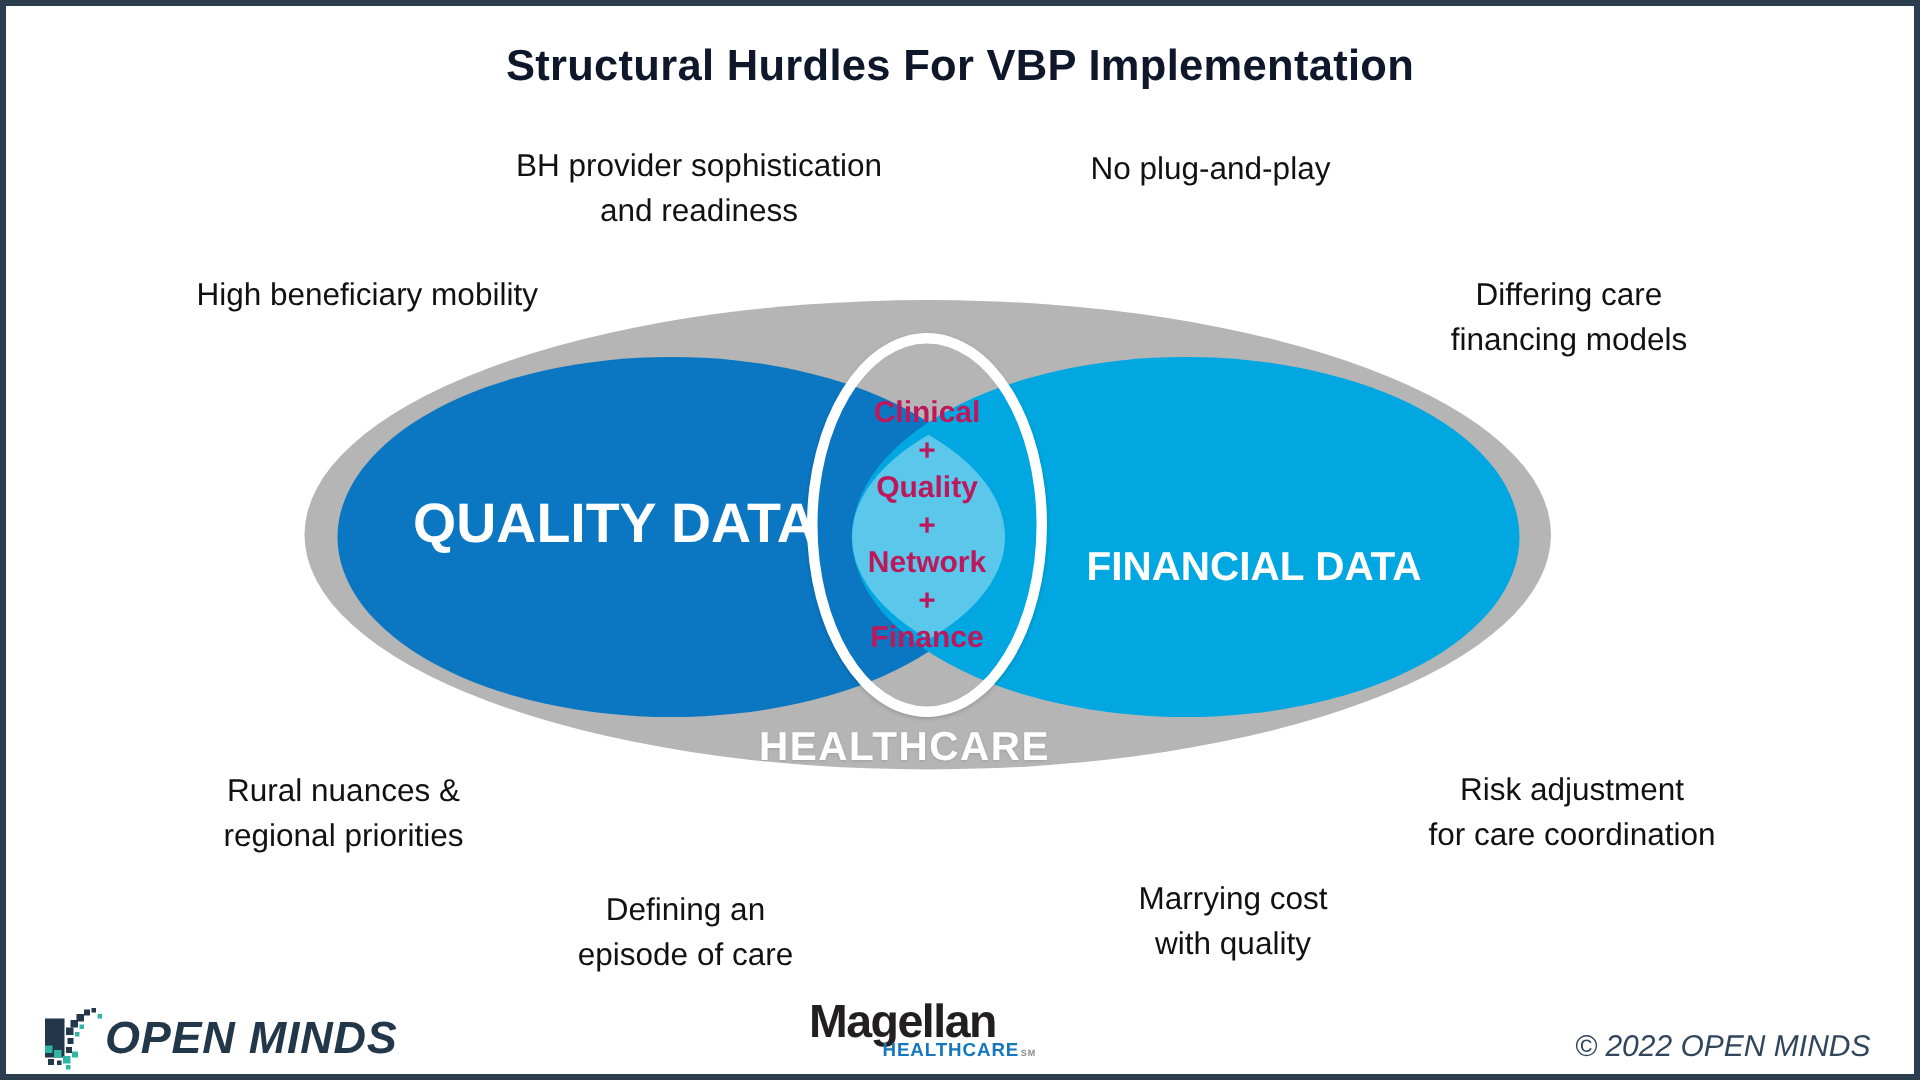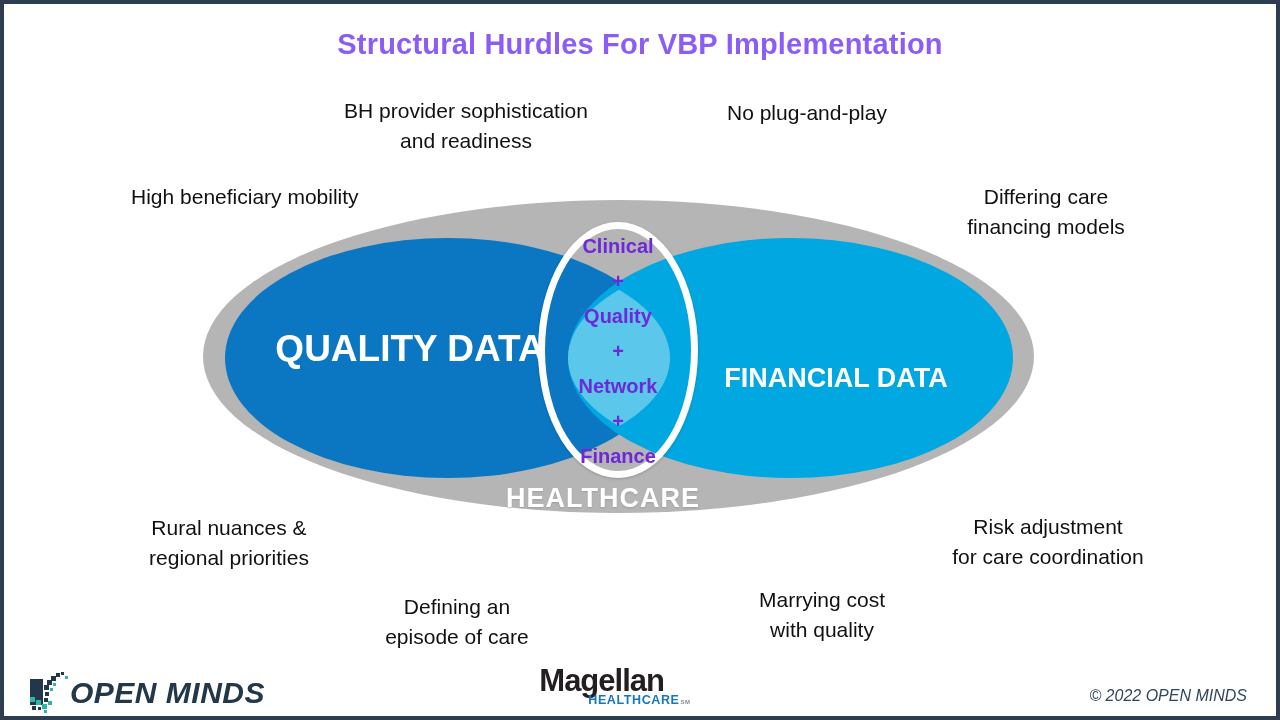--- a/index.html
+++ b/index.html
@@ -3,21 +3,21 @@
 <meta charset="utf-8">
 <style>
   * { margin:0; padding:0; box-sizing:border-box; }
   html,body { width:1280px; height:720px; background:#fff; overflow:hidden; }
   body { font-family:"Liberation Sans", sans-serif; position:relative; }
 
   .frame-border { position:absolute; inset:0; border:4px solid #2c3e50; pointer-events:none; z-index:50; }
 
   .slide-title {
     position:absolute; left:0; right:0; top:28px; text-align:center;
-    font-size:29px; font-weight:bold; color:#8b5cf6; letter-spacing:0.2px;
+    font-size:29px; font-weight:bold; color:#0f172a; letter-spacing:0.2px;
   }
 
   .hurdle {
     position:absolute; color:#111; font-size:21px; line-height:30px; text-align:center;
     white-space:nowrap;
   }
   .hurdle.centered { transform:translateX(-50%); }
   .h-bh        { left:466px;  top:96px;  }
   .h-plug      { left:727px;  top:98px;  text-align:left; }
   .h-mobility  { left:131px;  top:182px; text-align:left; }
@@ -53,40 +53,40 @@
     transform:translate(-50%,-50%);
   }
   .lbl-quality   { left:410px; top:349px; font-size:37px; }
   .lbl-financial { left:836px; top:362px; font-size:27px;margin-top:16px; }
   .lbl-flex      { left:603px; top:498px; font-size:27px; letter-spacing:1px;
                    text-shadow:0 1px 2px rgba(0,0,0,0.12); }
 
   .center-stack {
     position:absolute; left:618px; top:351px; transform:translate(-50%,-50%); z-index:6;
     display:flex; flex-direction:column; align-items:center;
-    color:#6d28d9; font-size:20px; font-weight:600; line-height:25px; text-align:center;gap:10px;
+    color:#be185d; font-size:20px; font-weight:600; line-height:25px; text-align:center;
   }
 
   
   .om-logo { position:absolute; left:28px; top:671px; display:flex; align-items:center; z-index:10; }
   .om-logo svg { display:block; }
   .om-logo .om-text {
     margin-left:-4px; font-size:30px; font-weight:bold; font-style:italic;
     color:#22374a; letter-spacing:0.5px; white-space:nowrap;
   }
 
   .magellan { position:absolute; left:615px; top:666px; transform:translateX(-50%); z-index:10; white-space:nowrap; }
   .magellan .mg-word { font-size:31px; font-weight:bold; color:#231f20; letter-spacing:-1px; line-height:30px; }
   .magellan .mg-sub  { margin-top:-3px; margin-left:49px; font-size:12.5px; font-weight:bold;
                        color:#1577bd; letter-spacing:0.6px; }
   .magellan .mg-mark { font-size:6px; color:#8a8a8a; vertical-align:baseline; margin-left:1px; font-weight:bold; }
 
   .copyright {
     position:absolute; right:33px; top:687px; z-index:10;
-    font-size:16px; font-style:italic; color:#31455c; white-space:nowrap;
+    font-size:20px; font-style:italic; color:#31455c; white-space:nowrap;
   }
 </style>
 </head>
 <body>
 
 <div class="frame-border"></div>
 
 <div class="slide-title">Structural Hurdles For VBP Implementation</div>
 
 <div class="hurdle h-bh centered">

